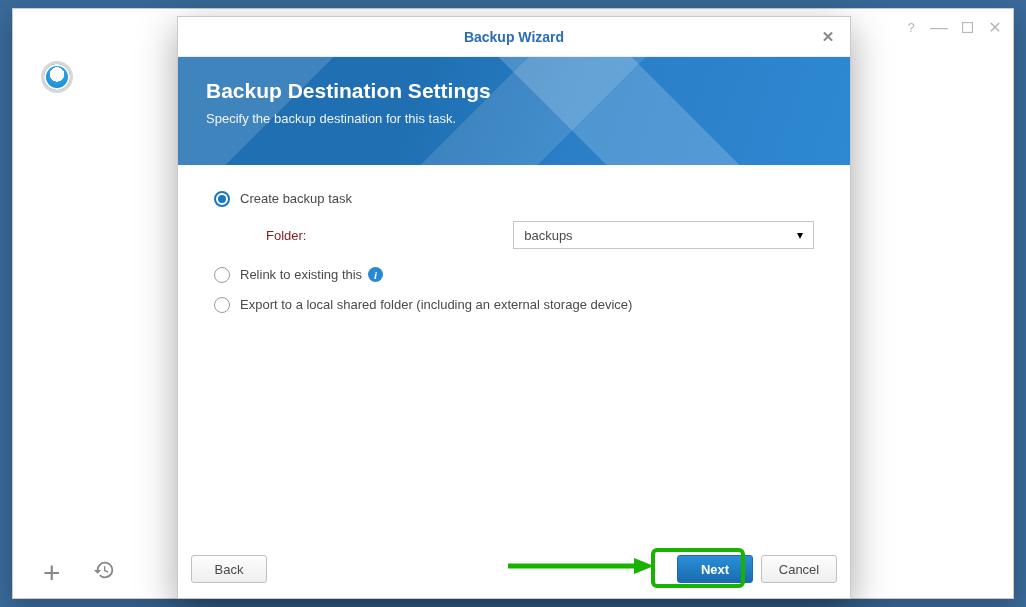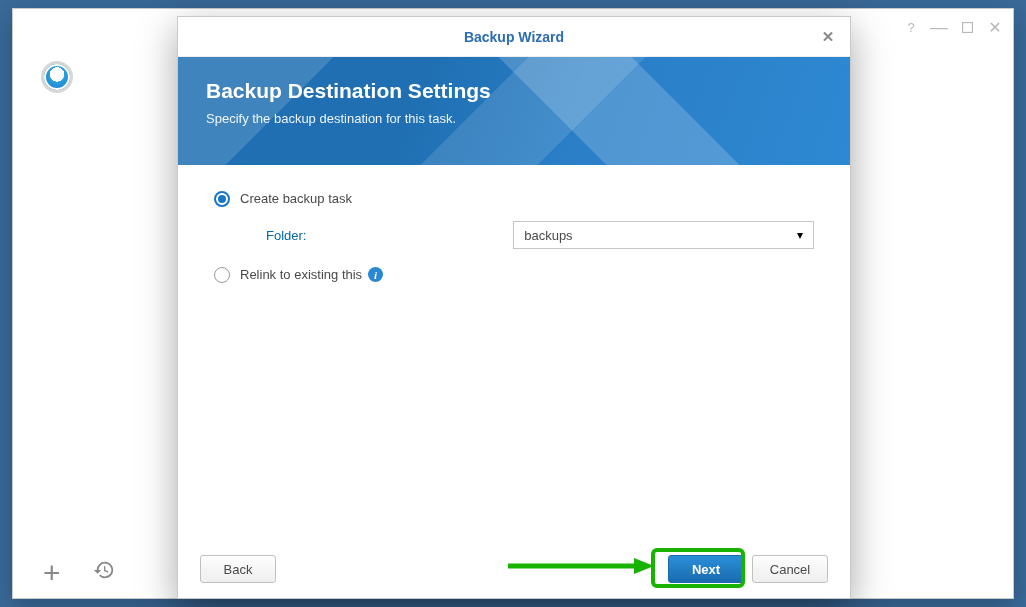--- a/index.html
+++ b/index.html
@@ -106,21 +106,21 @@
       border: 1px solid #9b9b9b; margin-right: 10px;
       display: inline-flex; align-items: center; justify-content: center;
       background: #fff; cursor: pointer;
     }
     .radio.selected { border: 2px solid #1976c5; }
     .radio.selected::after { content:""; width: 8px; height: 8px; border-radius: 50%; background: #1976c5; }
     .option-label { color: #4a4a4a; }
 
     .sub-fields { padding-left: 52px; margin-bottom: 18px; }
     .field-row { display: flex; align-items: center; margin-bottom: 10px; }
-    .field-label { width: 250px; color: #0369a1; }
+    .field-label { width: 250px; color: #7f1d1d; }
     .select, .textfield {
       width: 304px; height: 28px;
       border: 1px solid #c5c5c5;
       background: #fff;
       padding: 0 10px;
       font-size: 13px;
       color: #4a4a4a;
       display: flex; align-items: center;
       position: relative;
     }
@@ -132,21 +132,21 @@
       background: #2a88d2; color: #fff;
       display: inline-flex; align-items: center; justify-content: center;
       font-size: 11px; font-style: italic; font-weight: 700; font-family: Georgia, serif;
       margin-left: 6px;
     }
 
     .wizard-footer {
       position: absolute; left: 0; right: 0; bottom: 0;
       height: 58px;
       display: flex; align-items: center;
-      padding: 0 22px;
+      padding: 0 13px;
     }
     .btn {
       height: 28px; min-width: 76px;
       border: 1px solid #c0c0c0;
       background: linear-gradient(#fdfdfd, #eeeeee);
       color: #4a4a4a;
       font-size: 13px;
       border-radius: 3px;
       display: inline-flex; align-items: center; justify-content: center;
       cursor: pointer;
@@ -233,20 +233,24 @@
         </div>
       </div>
     </div>
 
     <div class="option-row">
       <span class="radio"></span>
       <span class="option-label">Relink to existing this</span>
       <span class="info-icon">i</span>
     </div>
 
+    <div class="option-row">
+      <span class="radio"></span>
+      <span class="option-label">Export to a local shared folder (including an external storage device)</span>
+    </div>
 
   </div>
 
   <div class="wizard-footer">
     <button class="btn">Back</button>
     <span class="footer-spacer"></span>
     <button class="btn primary" style="margin-right:8px;">Next</button>
     <button class="btn">Cancel</button>
   </div>
 

